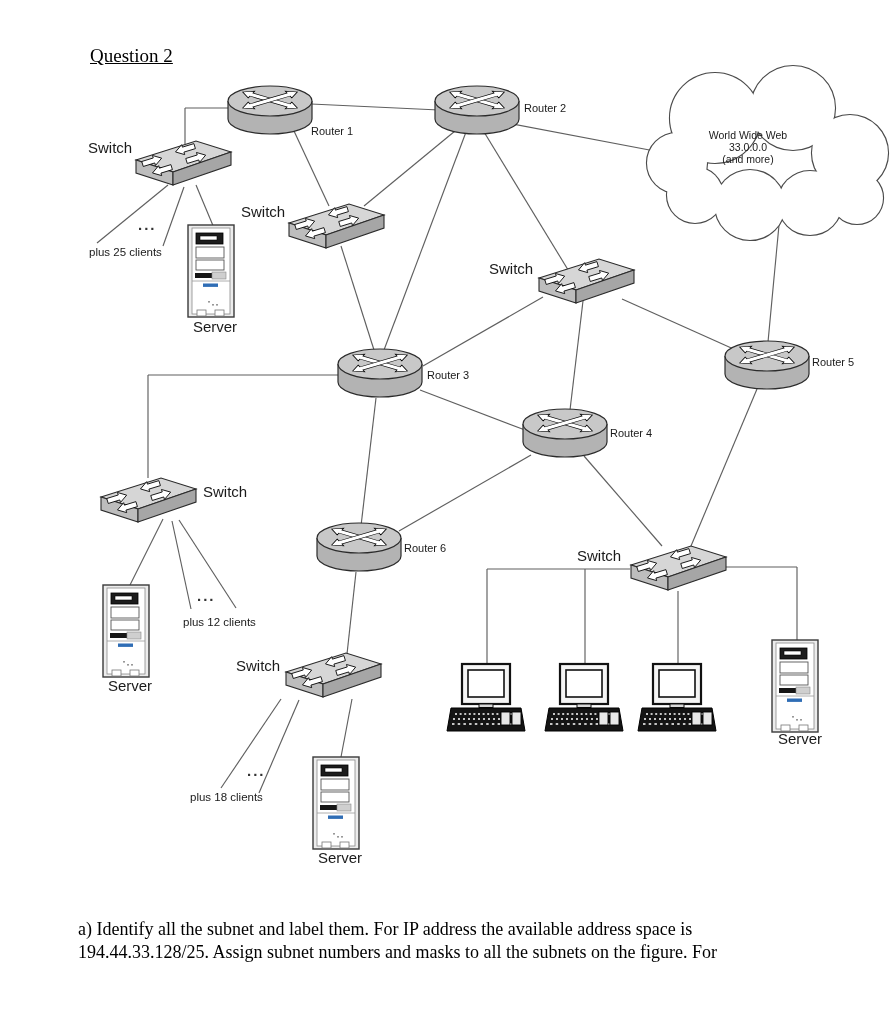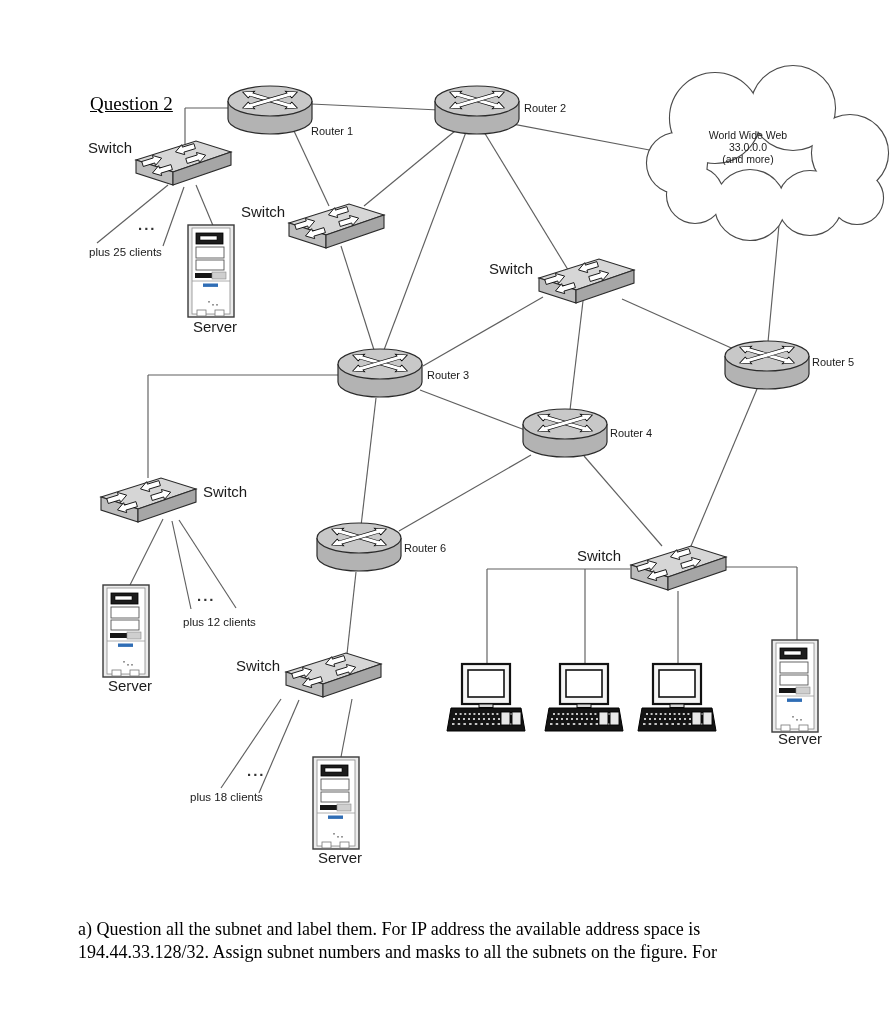--- a/index.html
+++ b/index.html
@@ -1,18 +1,18 @@
 <!DOCTYPE html>
 <html><head>
 <meta charset="utf-8">
 <style>
   html,body{margin:0;padding:0;}
   body{width:891px;height:1024px;background:#ffffff;position:relative;overflow:hidden;}
   .serif{font-family:"Liberation Serif", serif;color:#000;}
-  #doc-title{position:absolute;left:90px;top:45px;font-size:19px;text-decoration:underline;margin-top:48px;}
+  #doc-title{position:absolute;left:90px;top:45px;font-size:19px;text-decoration:underline;}
   #question-block{position:absolute;left:78px;top:918px;width:795px;font-size:18px;line-height:23px;}
   svg{position:absolute;left:0;top:0;}
   svg text{font-family:"Liberation Sans", sans-serif;fill:#1a1a1a;}
   .dev-label{font-size:15px;}
   .rt-label{font-size:11px;}
   .cl-label{font-size:11.5px;}
   .cloud-label{font-size:10.5px;}
   .dots{font-size:15px;font-weight:bold;letter-spacing:2px;fill:#333;}
   .edge{stroke:#5f5f5f;stroke-width:1.15;fill:none;}
 </style>
@@ -184,15 +184,15 @@
 
   <text class="dots" x="138" y="230">...</text>
   <text class="cl-label" x="89" y="256">plus 25 clients</text>
   <text class="dots" x="197" y="601">...</text>
   <text class="cl-label" x="183" y="626">plus 12 clients</text>
   <text class="dots" x="247" y="776">...</text>
   <text class="cl-label" x="190" y="801">plus 18 clients</text>
 </svg>
 
 <div id="question-block">
-  <div class="serif">a) Question all the subnet and label them. For IP address the available address space is</div>
-  <div class="serif">194.44.33.128/32. Assign subnet numbers and masks to all the subnets on the figure. For</div>
+  <div class="serif">a) Identify all the subnet and label them. For IP address the available address space is</div>
+  <div class="serif">194.44.33.128/25. Assign subnet numbers and masks to all the subnets on the figure. For</div>
 </div>
 
 </body></html>

